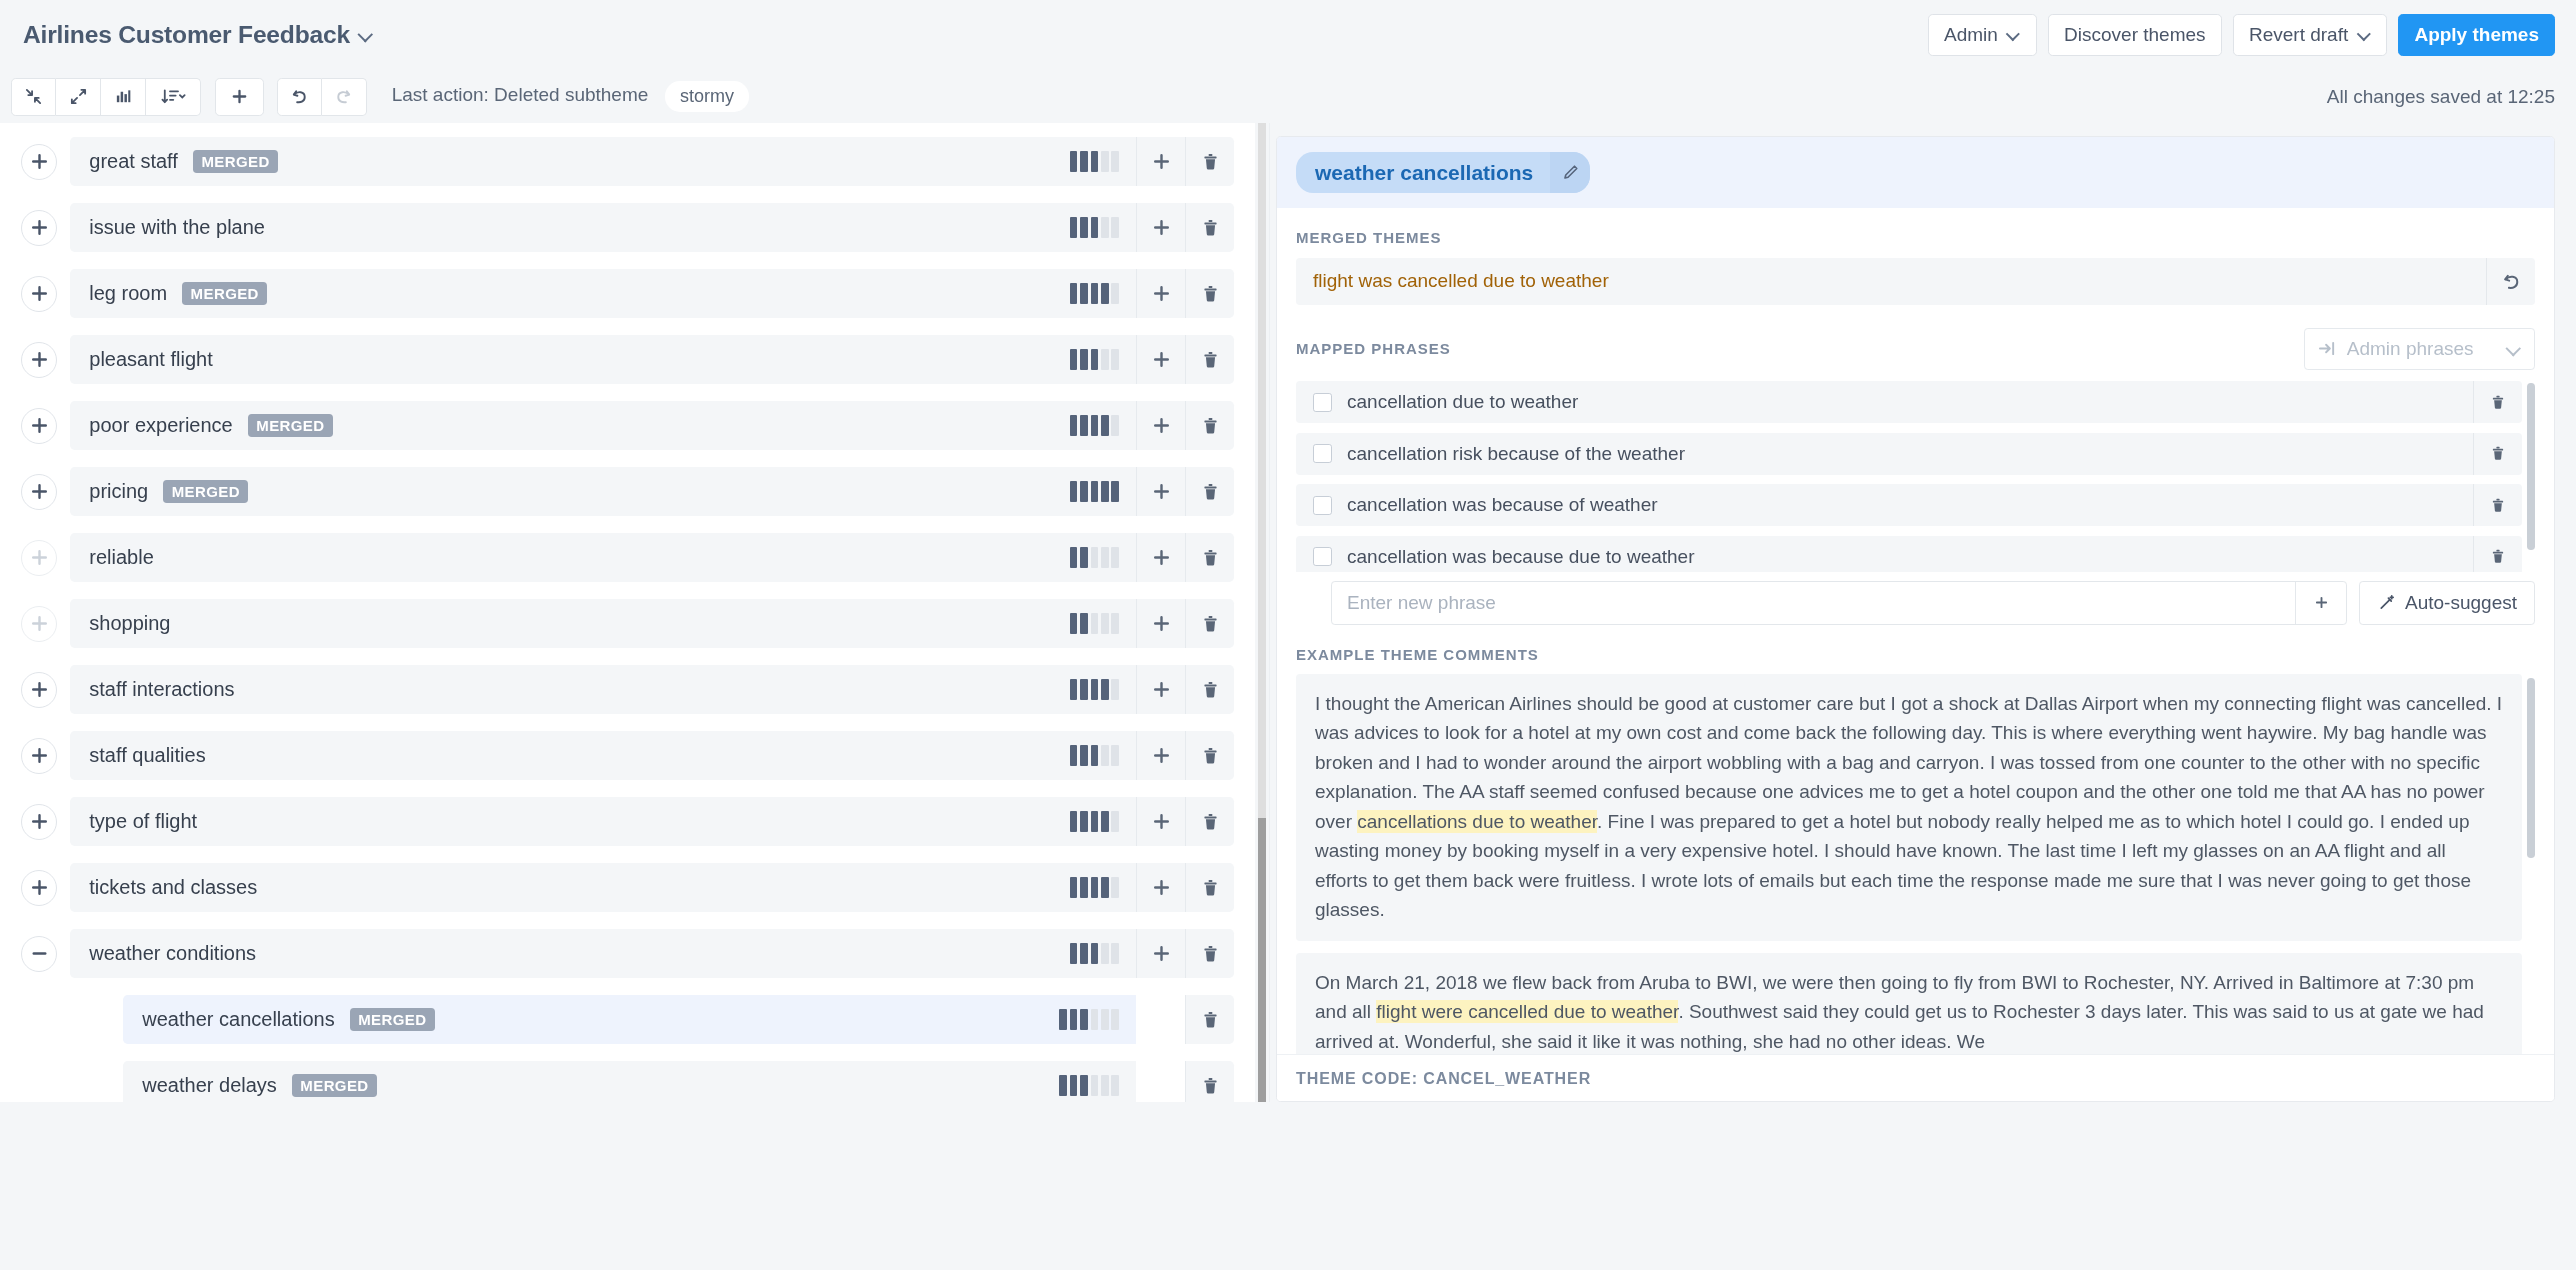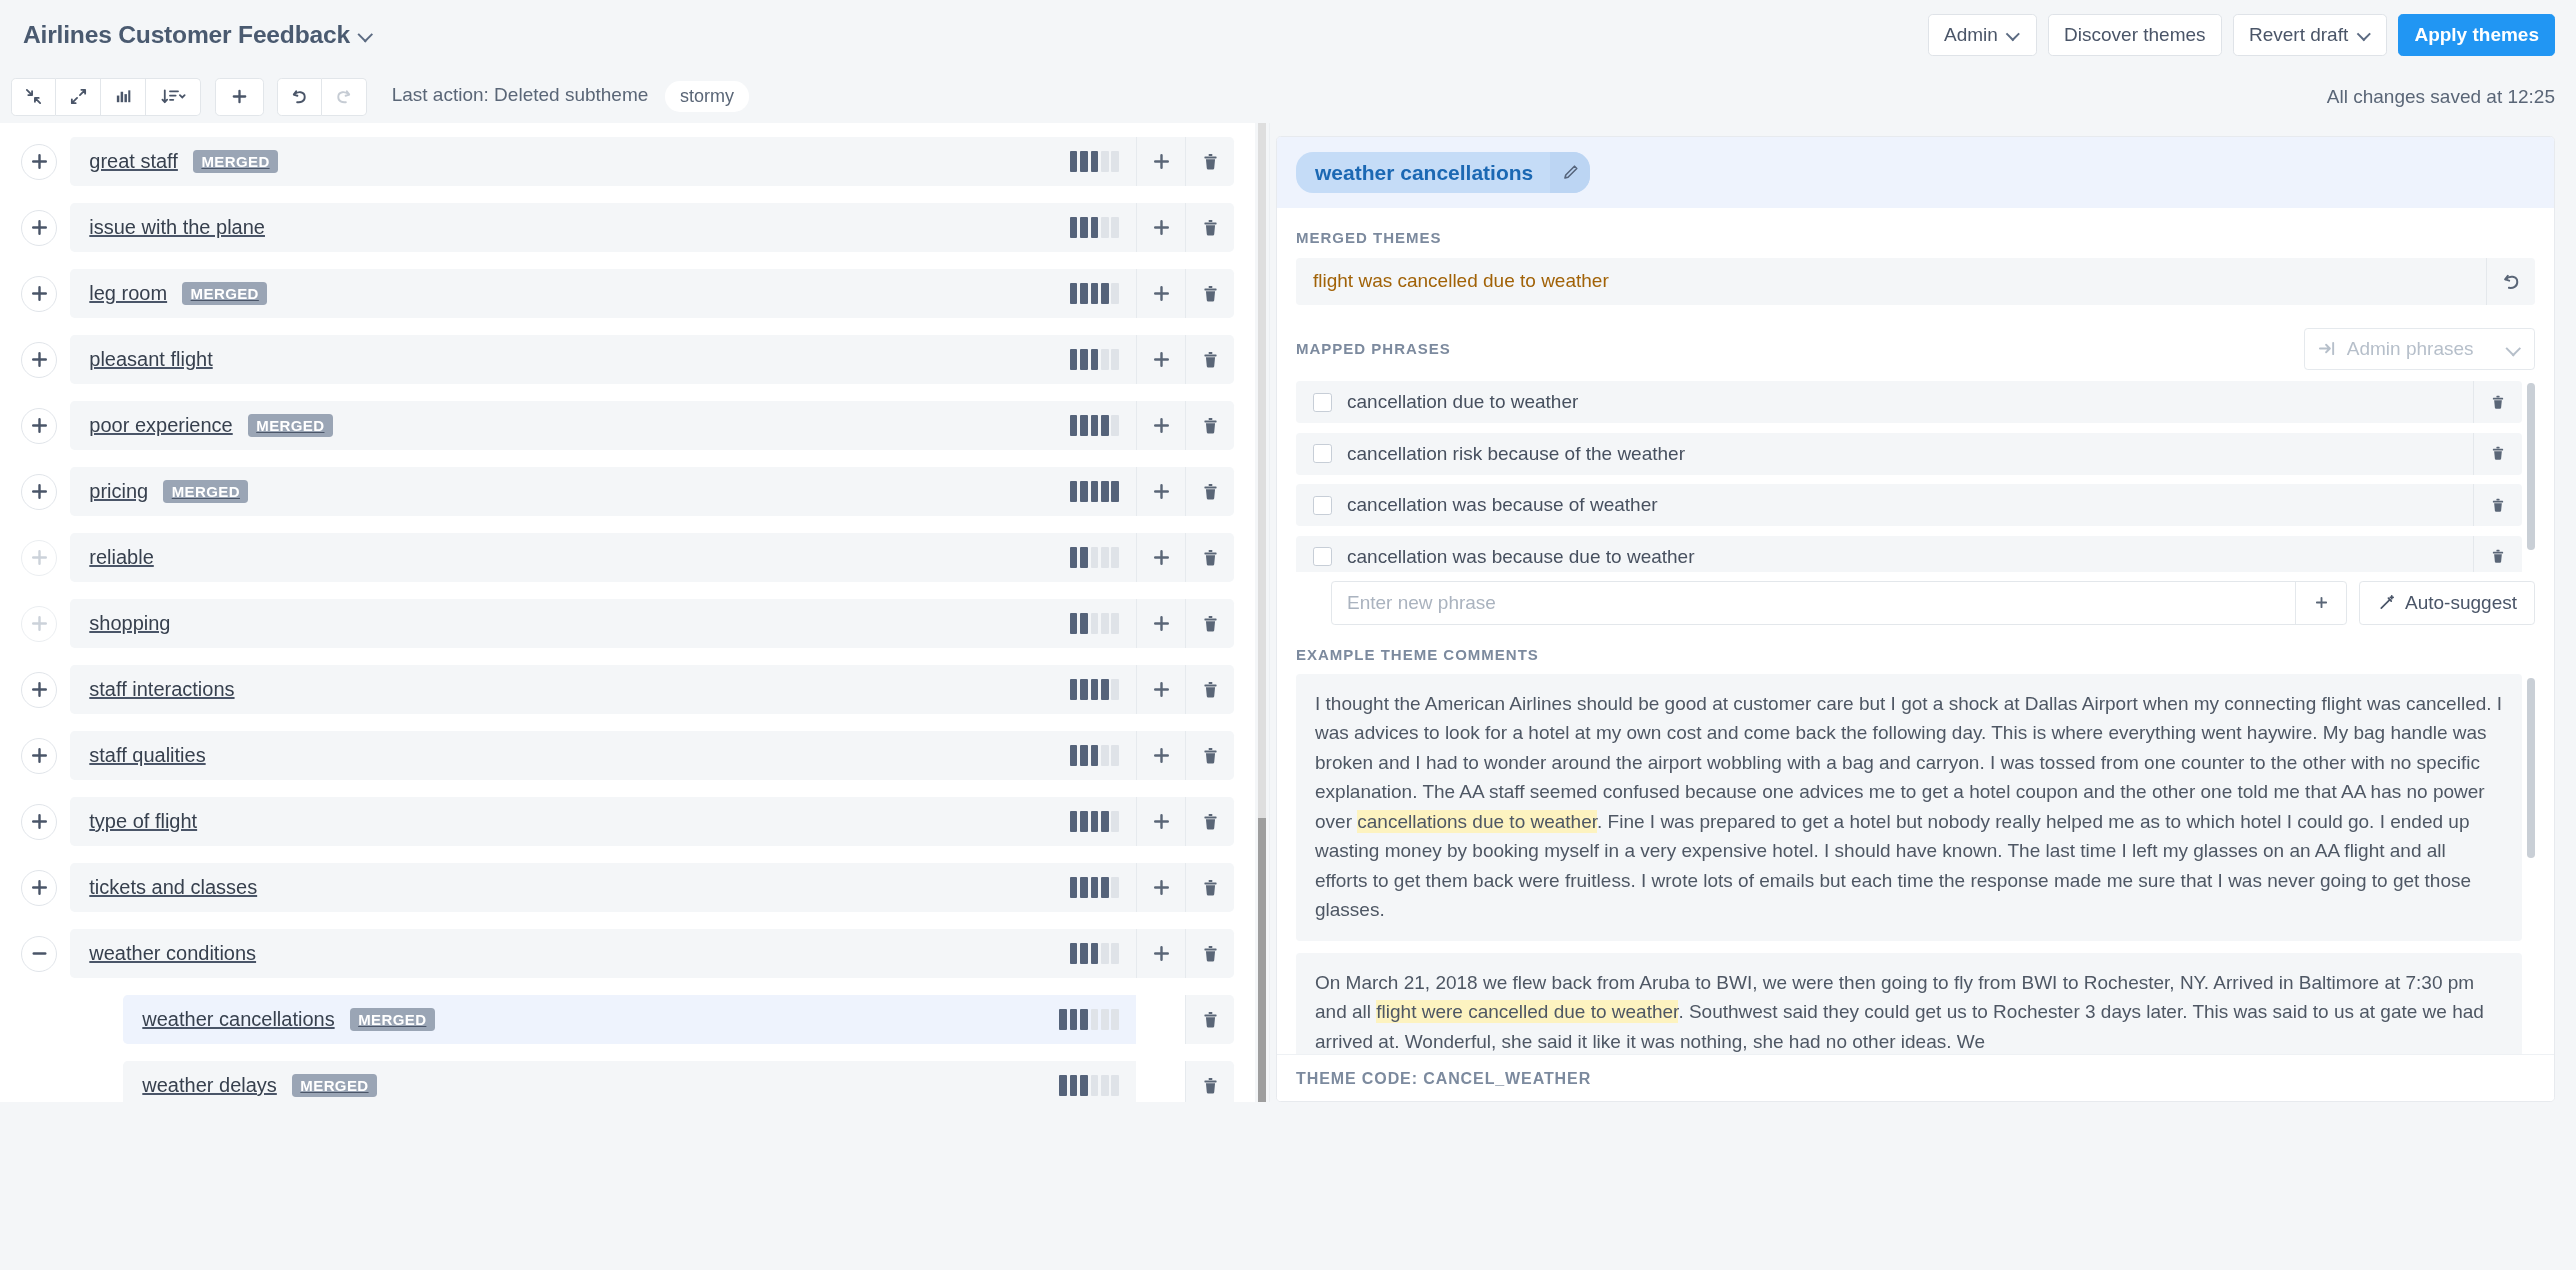--- a/index.html
+++ b/index.html
@@ -63,21 +63,21 @@
   
   .split{ flex:1 1 auto; display:flex; min-height:0; position:relative; }
 
   
   .left{
     width:1255px; flex:0 0 1255px; background:#fff; position:relative;
     overflow:hidden;
   }
   .themelist{ padding:5.7px 0 0 0; }
   .trow{
-    display:flex; align-items:center; height:66px; position:relative; padding-left:21px;text-decoration:underline;
+    display:flex; align-items:center; height:66px; position:relative; padding-left:21px;
   }
   .expander{
     width:36px; height:36px; flex:0 0 36px; border-radius:50%; border:0.9px solid #e1e5ea;
     background:#fff; display:flex; align-items:center; justify-content:center;
     color:#4a5568; cursor:pointer; font-size:0; margin-right:13.3px;
   }
   .expander.disabled{ color:#ccd2da; border-color:#ebeef1; }
   .expander svg{ display:block; }
   .expander.ghost{ visibility:hidden; }
   .rowbody{

